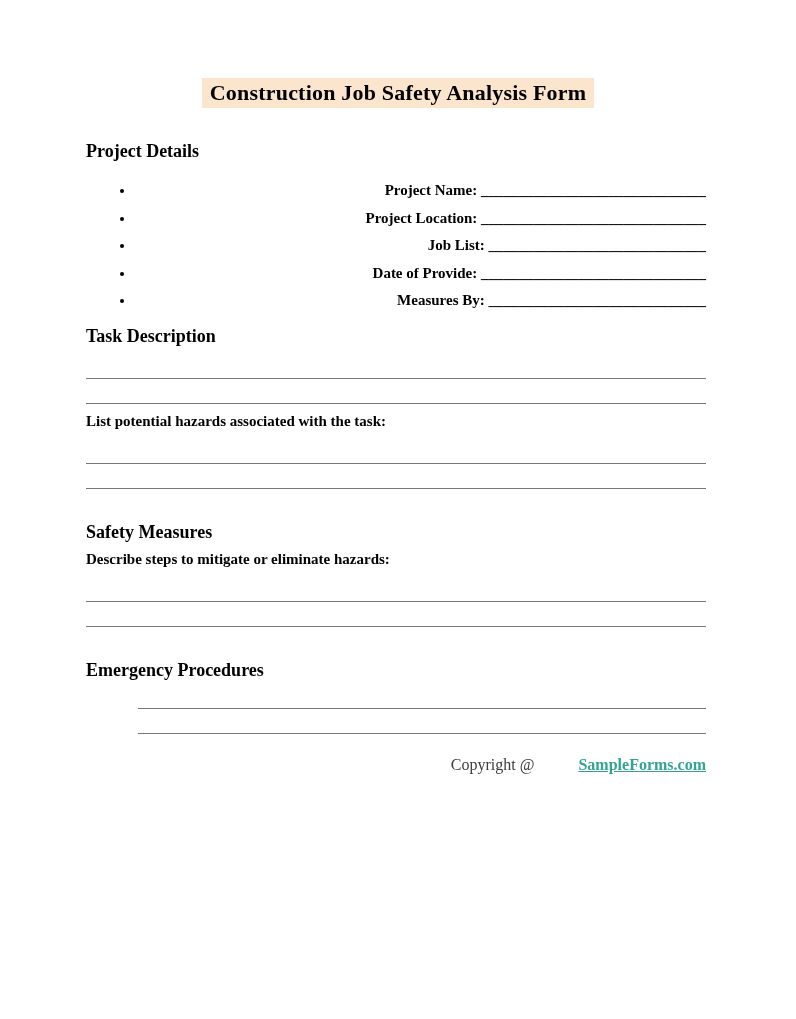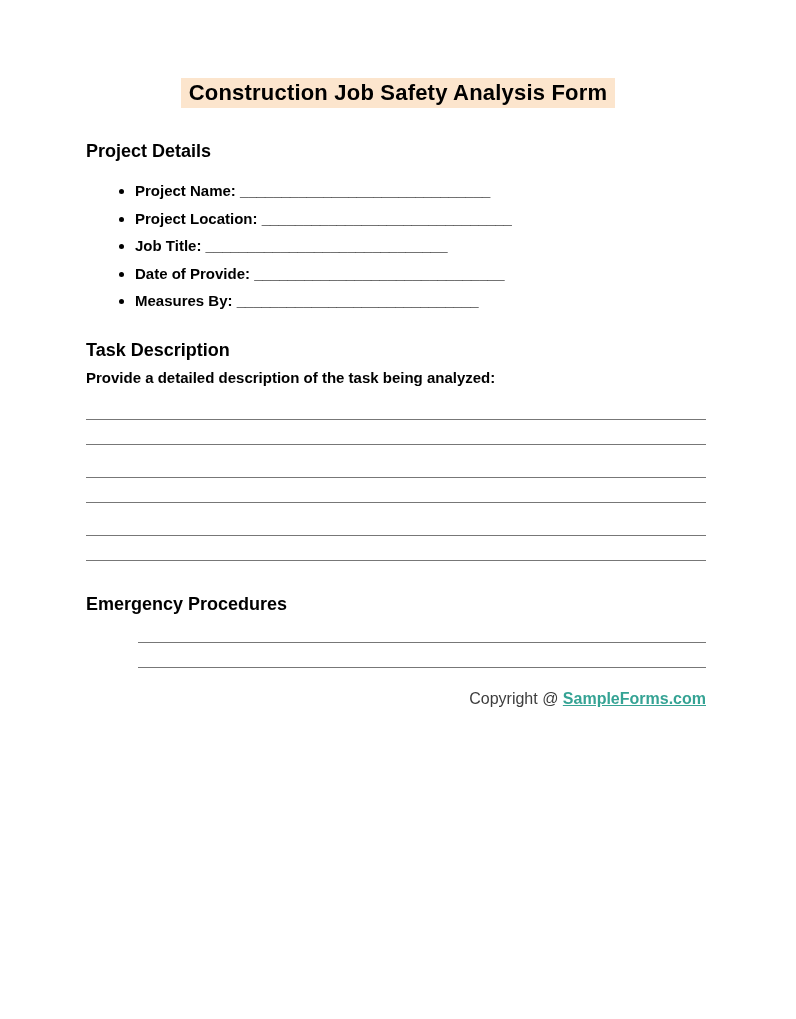--- a/index.html
+++ b/index.html
@@ -6,21 +6,21 @@
     margin: 0;
     padding: 0;
     background: #ffffff;
   }
   .page {
     position: relative;
     width: 796px;
     height: 839px;
     box-sizing: border-box;
     background: #ffffff;
-    font-family: Liberation Sans, sans-serif;
+    font-family: Liberation Serif, serif;
     color: #000000;
     overflow: hidden;
   }
   .title-wrap {
     padding-top: 78px;
     text-align: center;
   }
   .doc-title {
     display: inline-block;
     background: var(--title-highlight, #fce5cd);
@@ -33,37 +33,38 @@
   .content {
     padding: 0 90px 0 86px;
   }
   h2.section-heading {
     font-size: 18px;
     font-weight: bold;
     line-height: 19px;
     margin: 34px 0 0 0;
   }
   h2.tight {
-    margin-top: 26px;
+    margin-top: 12px;
   }
   p.prompt {
     font-size: 15px;
     font-weight: bold;
     line-height: 19px;
     margin: 8px 0 0 0;
   }
   ul.fields {
     list-style: disc outside;
     margin: 16px 0 0 0;
     padding: 0 0 0 49px;
   }
   ul.fields li {
     font-size: 15px;
     font-weight: bold;
     line-height: 27.5px;
+    text-align: right;
   }
   .blank {
     font-weight: bold;
     letter-spacing: 0;
   }
   .write-lines {
     margin-top: 8px;
   }
   .write-line {
     height: 24px;
@@ -81,20 +82,21 @@
   }
   .footer .copyright {
     font-weight: normal;
     margin-left: 46px;
   }
   .footer a.site-link {
     color: var(--link-color, #35a394);
     font-weight: bold;
     text-decoration: underline;
     cursor: pointer;
+    margin-left: 40px;
   }
 </style>
 </head>
 <body>
 
 <div class="page">
 
   <div class="title-wrap">
     <span class="doc-title">Construction Job Safety Analysis Form</span>
   </div>
@@ -105,45 +107,47 @@
     <ul class="fields">
       <li>
         <span class="lbl">Project Name:</span>
         <span class="blank">______________________________</span>
       </li>
       <li>
         <span class="lbl">Project Location:</span>
         <span class="blank">______________________________</span>
       </li>
       <li>
-        <span class="lbl">Job Title:</span>
+        <span class="lbl">Job List:</span>
         <span class="blank">_____________________________</span>
       </li>
       <li>
         <span class="lbl">Date of Provide:</span>
         <span class="blank">______________________________</span>
       </li>
       <li>
         <span class="lbl">Measures By:</span>
         <span class="blank">_____________________________</span>
       </li>
     </ul>
 
     <h2 class="section-heading tight">Task Description</h2>
-    <p class="prompt">Provide a detailed description of the task being analyzed:</p>
     <div class="write-lines">
       <div class="write-line"></div>
       <div class="write-line"></div>
     </div>
 
+    <p class="prompt">List potential hazards associated with the task:</p>
     <div class="write-lines">
       <div class="write-line"></div>
       <div class="write-line"></div>
     </div>
 
+    <h2 class="section-heading">Safety Measures</h2>
+    <p class="prompt">Describe steps to mitigate or eliminate hazards:</p>
     <div class="write-lines">
       <div class="write-line"></div>
       <div class="write-line"></div>
     </div>
 
     <h2 class="section-heading">Emergency Procedures</h2>
     <div class="write-lines indented">
       <div class="write-line"></div>
       <div class="write-line"></div>
     </div>

